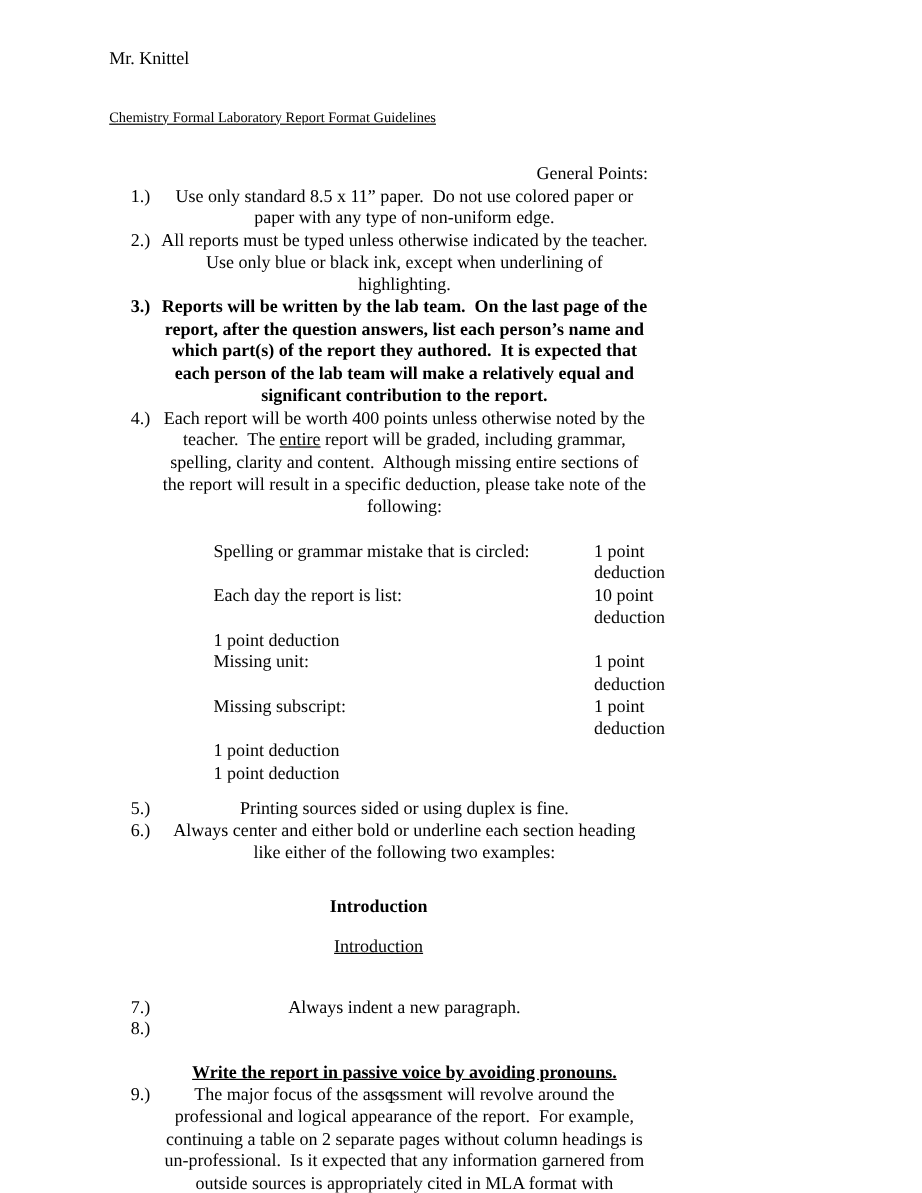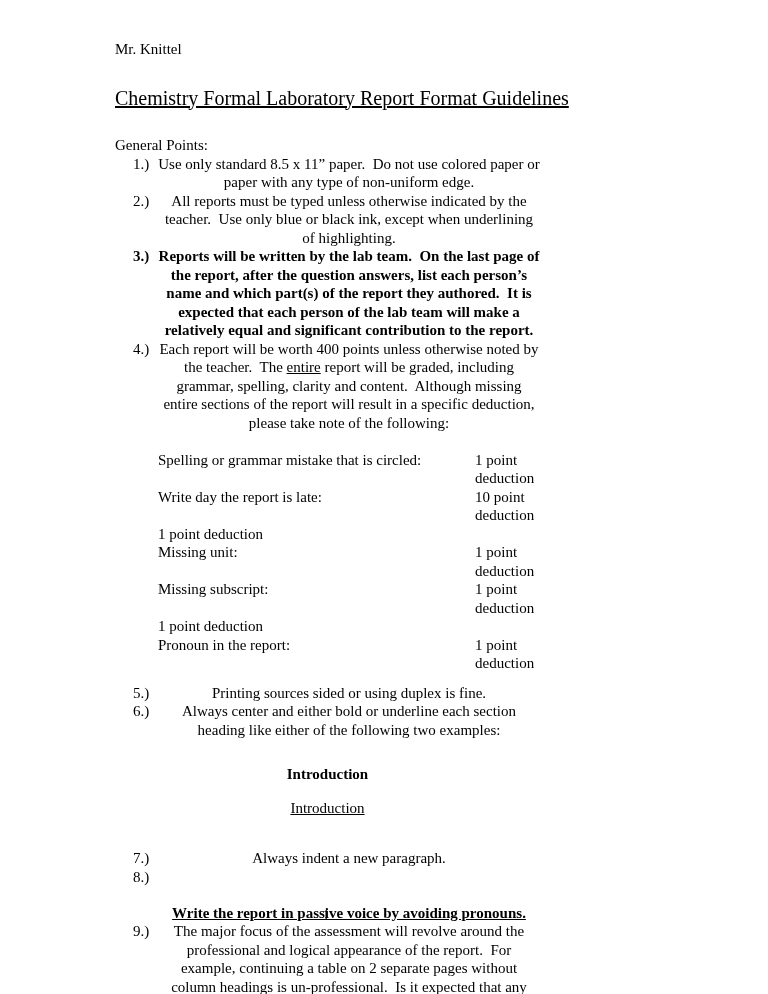--- a/index.html
+++ b/index.html
@@ -14,36 +14,37 @@
     font-size: 15px;
     line-height: 18.5px;
     color: #000000;
     overflow: hidden;
   }
   .page {
     position: relative;
     box-sizing: border-box;
     width: 652px;
     height: 994px;
-    padding: 40px 112px 0 115px;
+    padding: 40px 112px 0 91px;
     background: #ffffff;
     border-radius: 24px;
   }
   .author {
     margin-bottom: 30px;
   }
   .doc-title {
-    font-size: 20px;
+    font-size: 12px;
     font-weight: normal;
     text-decoration: underline;
     margin: 0 0 29px 0;
     white-space: nowrap;
   }
   .section-label {
     margin: 0;
+    text-align: right;
   }
   .points { margin: 0; }
   .point {
     display: flex;
     align-items: flex-start;
   }
   .pt-num {
     flex: 0 0 25px;
     margin-left: 18px;
   }
@@ -52,20 +53,21 @@
     white-space: pre-wrap;
     text-align: center;
   }
   .bold { font-weight: bold; }
   .u { text-decoration: underline; margin-top: 36px; }
   .deductions {
     margin: 18.5px 0 11px 43px;
   }
   .ded-row {
     display: flex;
+    margin-left: 44px;
   }
   .ded-label {
     flex: 0 0 317px;
   }
   .ded-value {
     flex: 1;
   }
   .example-bold {
     margin: 26px 0 0 0;
     text-align: center;
@@ -116,39 +118,38 @@
       <span class="pt-num">4.)</span>
       <span class="pt-text"><span>Each report will be worth 400 points unless otherwise noted by the teacher.  The </span><span class="u">entire</span><span> report will be graded, including grammar, spelling, clarity and content.  Although missing entire sections of the report will result in a specific deduction, please take note of the following:</span></span>
     </div>
 
     <div class="deductions">
       <div class="ded-row">
         <span class="ded-label">Spelling or grammar mistake that is circled:</span>
         <span class="ded-value">1 point deduction</span>
       </div>
       <div class="ded-row">
-        <span class="ded-label">Write day the report is late:</span>
+        <span class="ded-label">Each day the report is list:</span>
         <span class="ded-value">10 point deduction</span>
       </div>
       <div class="ded-row">
         <span class="ded-value">1 point deduction</span>
       </div>
       <div class="ded-row">
         <span class="ded-label">Missing unit:</span>
         <span class="ded-value">1 point deduction</span>
       </div>
       <div class="ded-row">
         <span class="ded-label">Missing subscript:</span>
         <span class="ded-value">1 point deduction</span>
       </div>
       <div class="ded-row">
         <span class="ded-value">1 point deduction</span>
       </div>
       <div class="ded-row">
-        <span class="ded-label">Pronoun in the report:</span>
         <span class="ded-value">1 point deduction</span>
       </div>
     </div>
 
     <div class="point">
       <span class="pt-num">5.)</span>
       <span class="pt-text">Printing sources sided or using duplex is fine.</span>
     </div>
 
     <div class="point">

